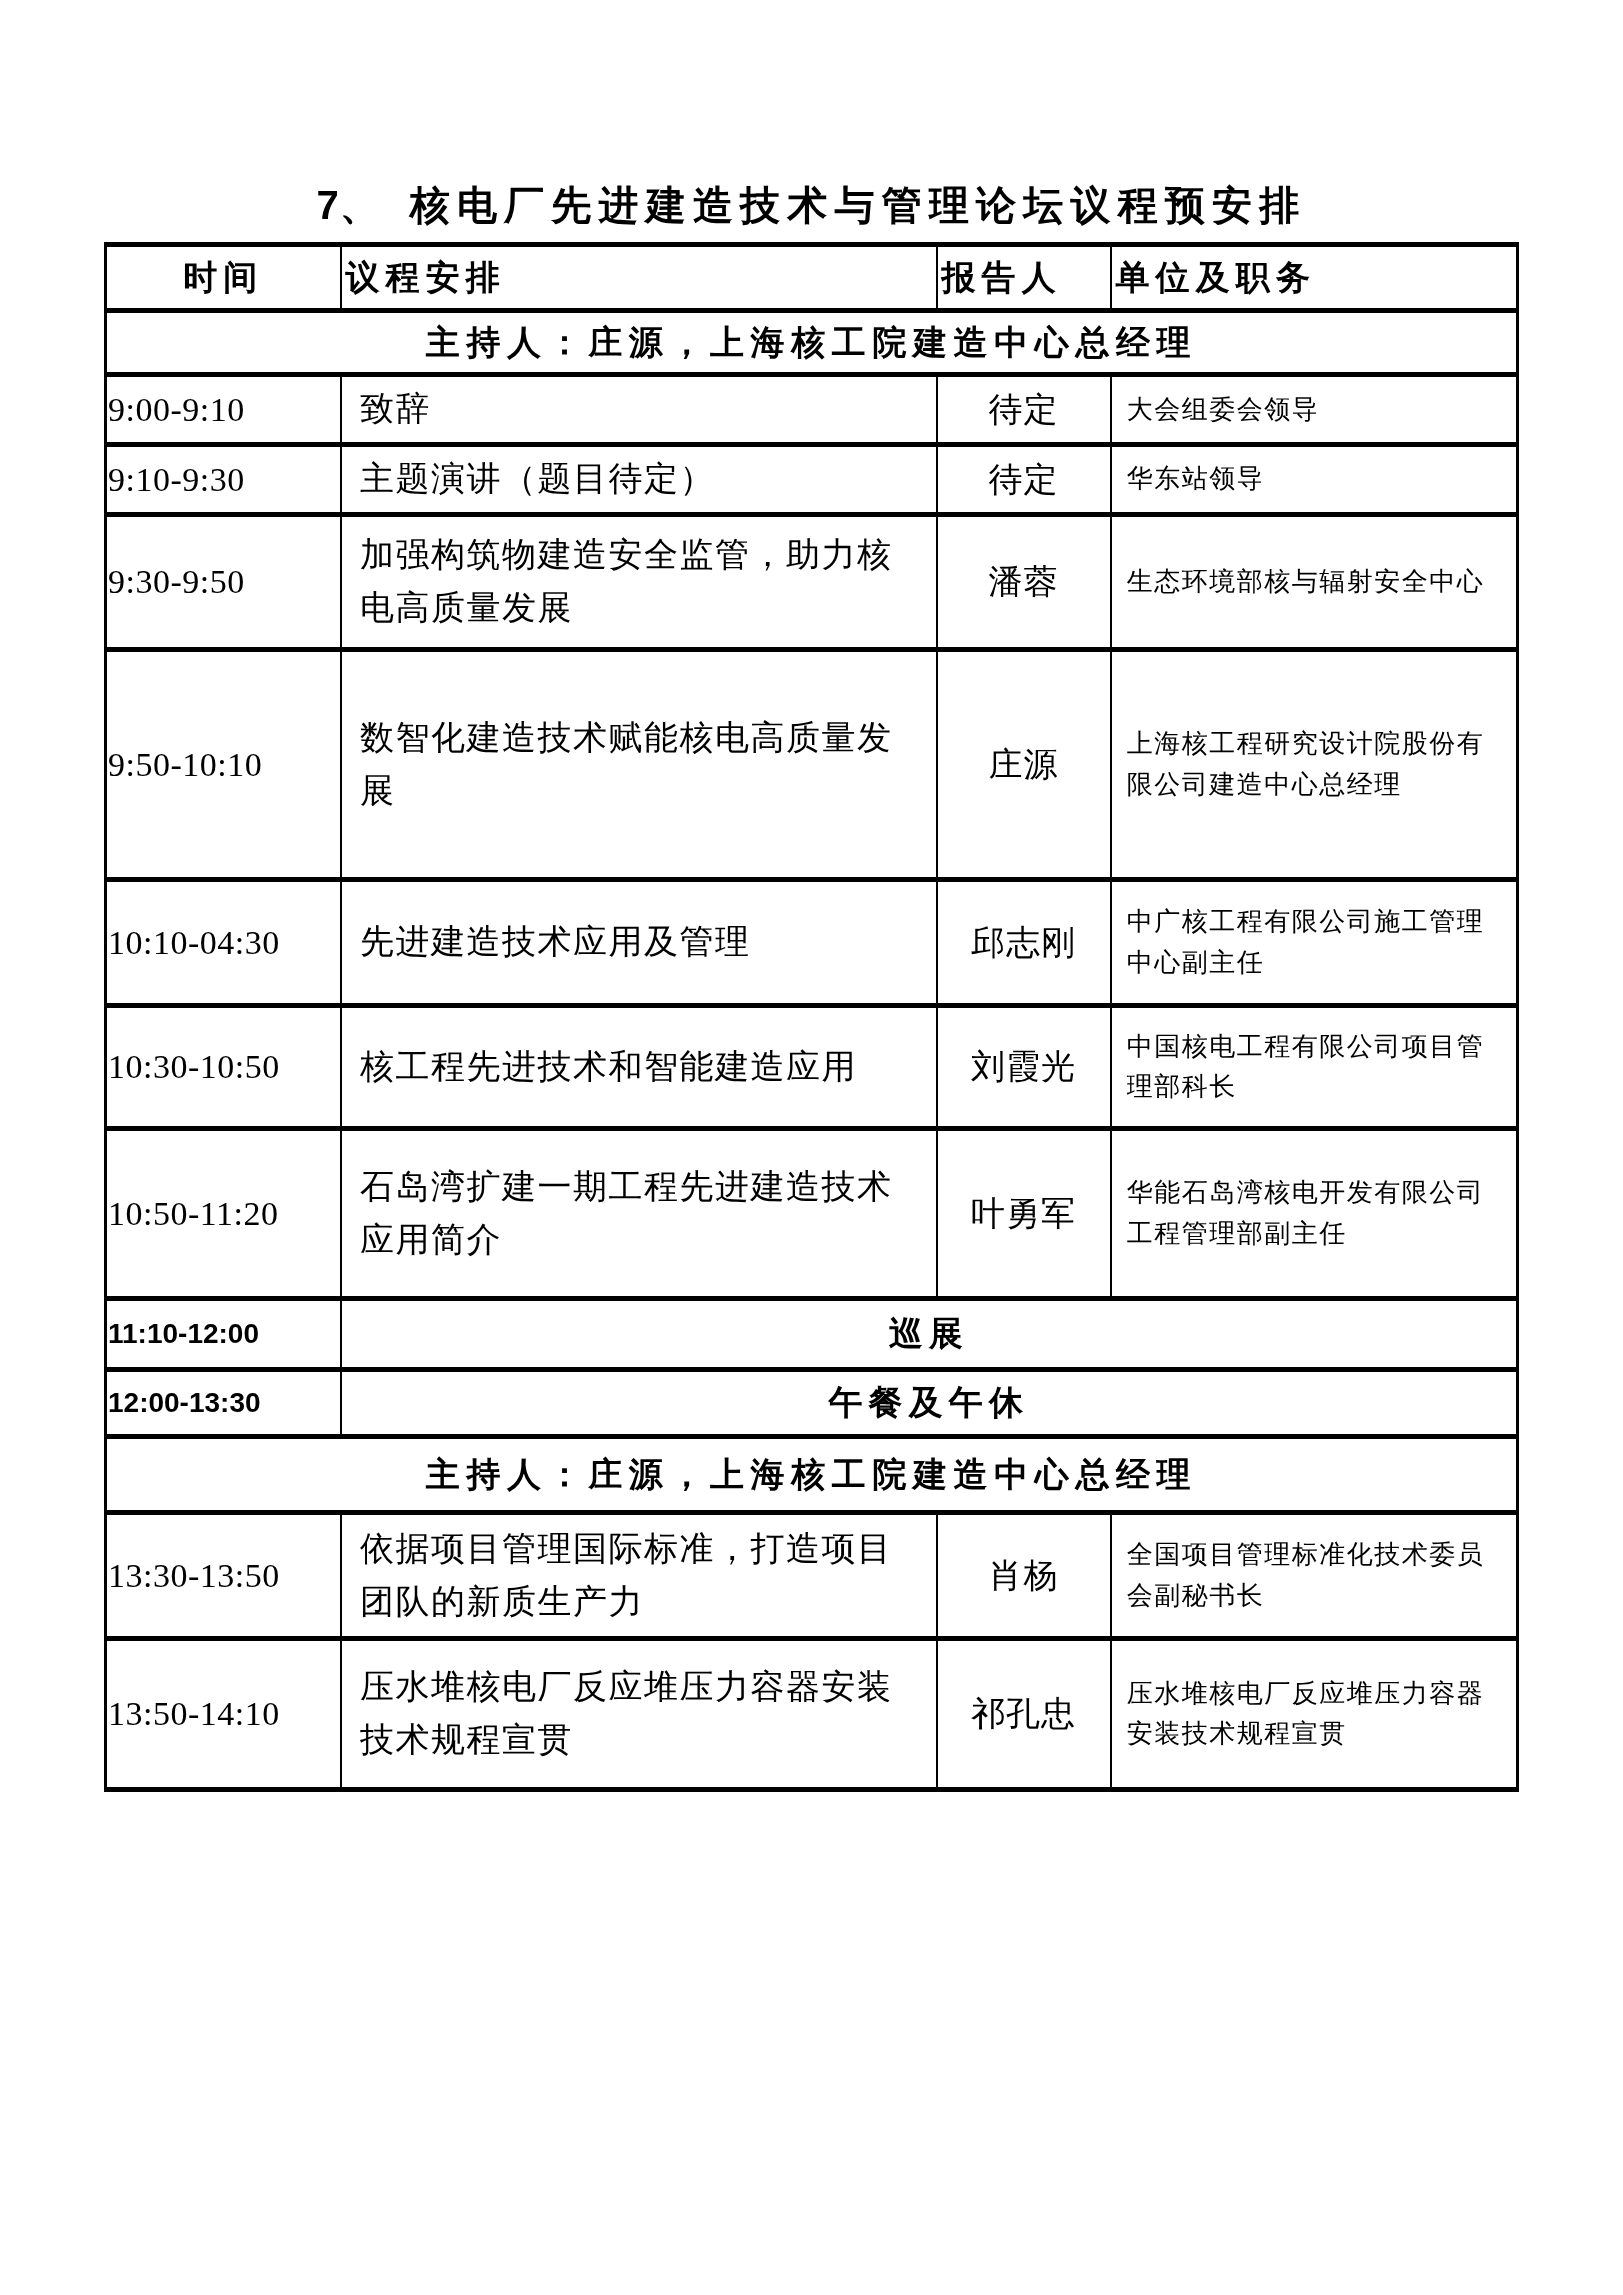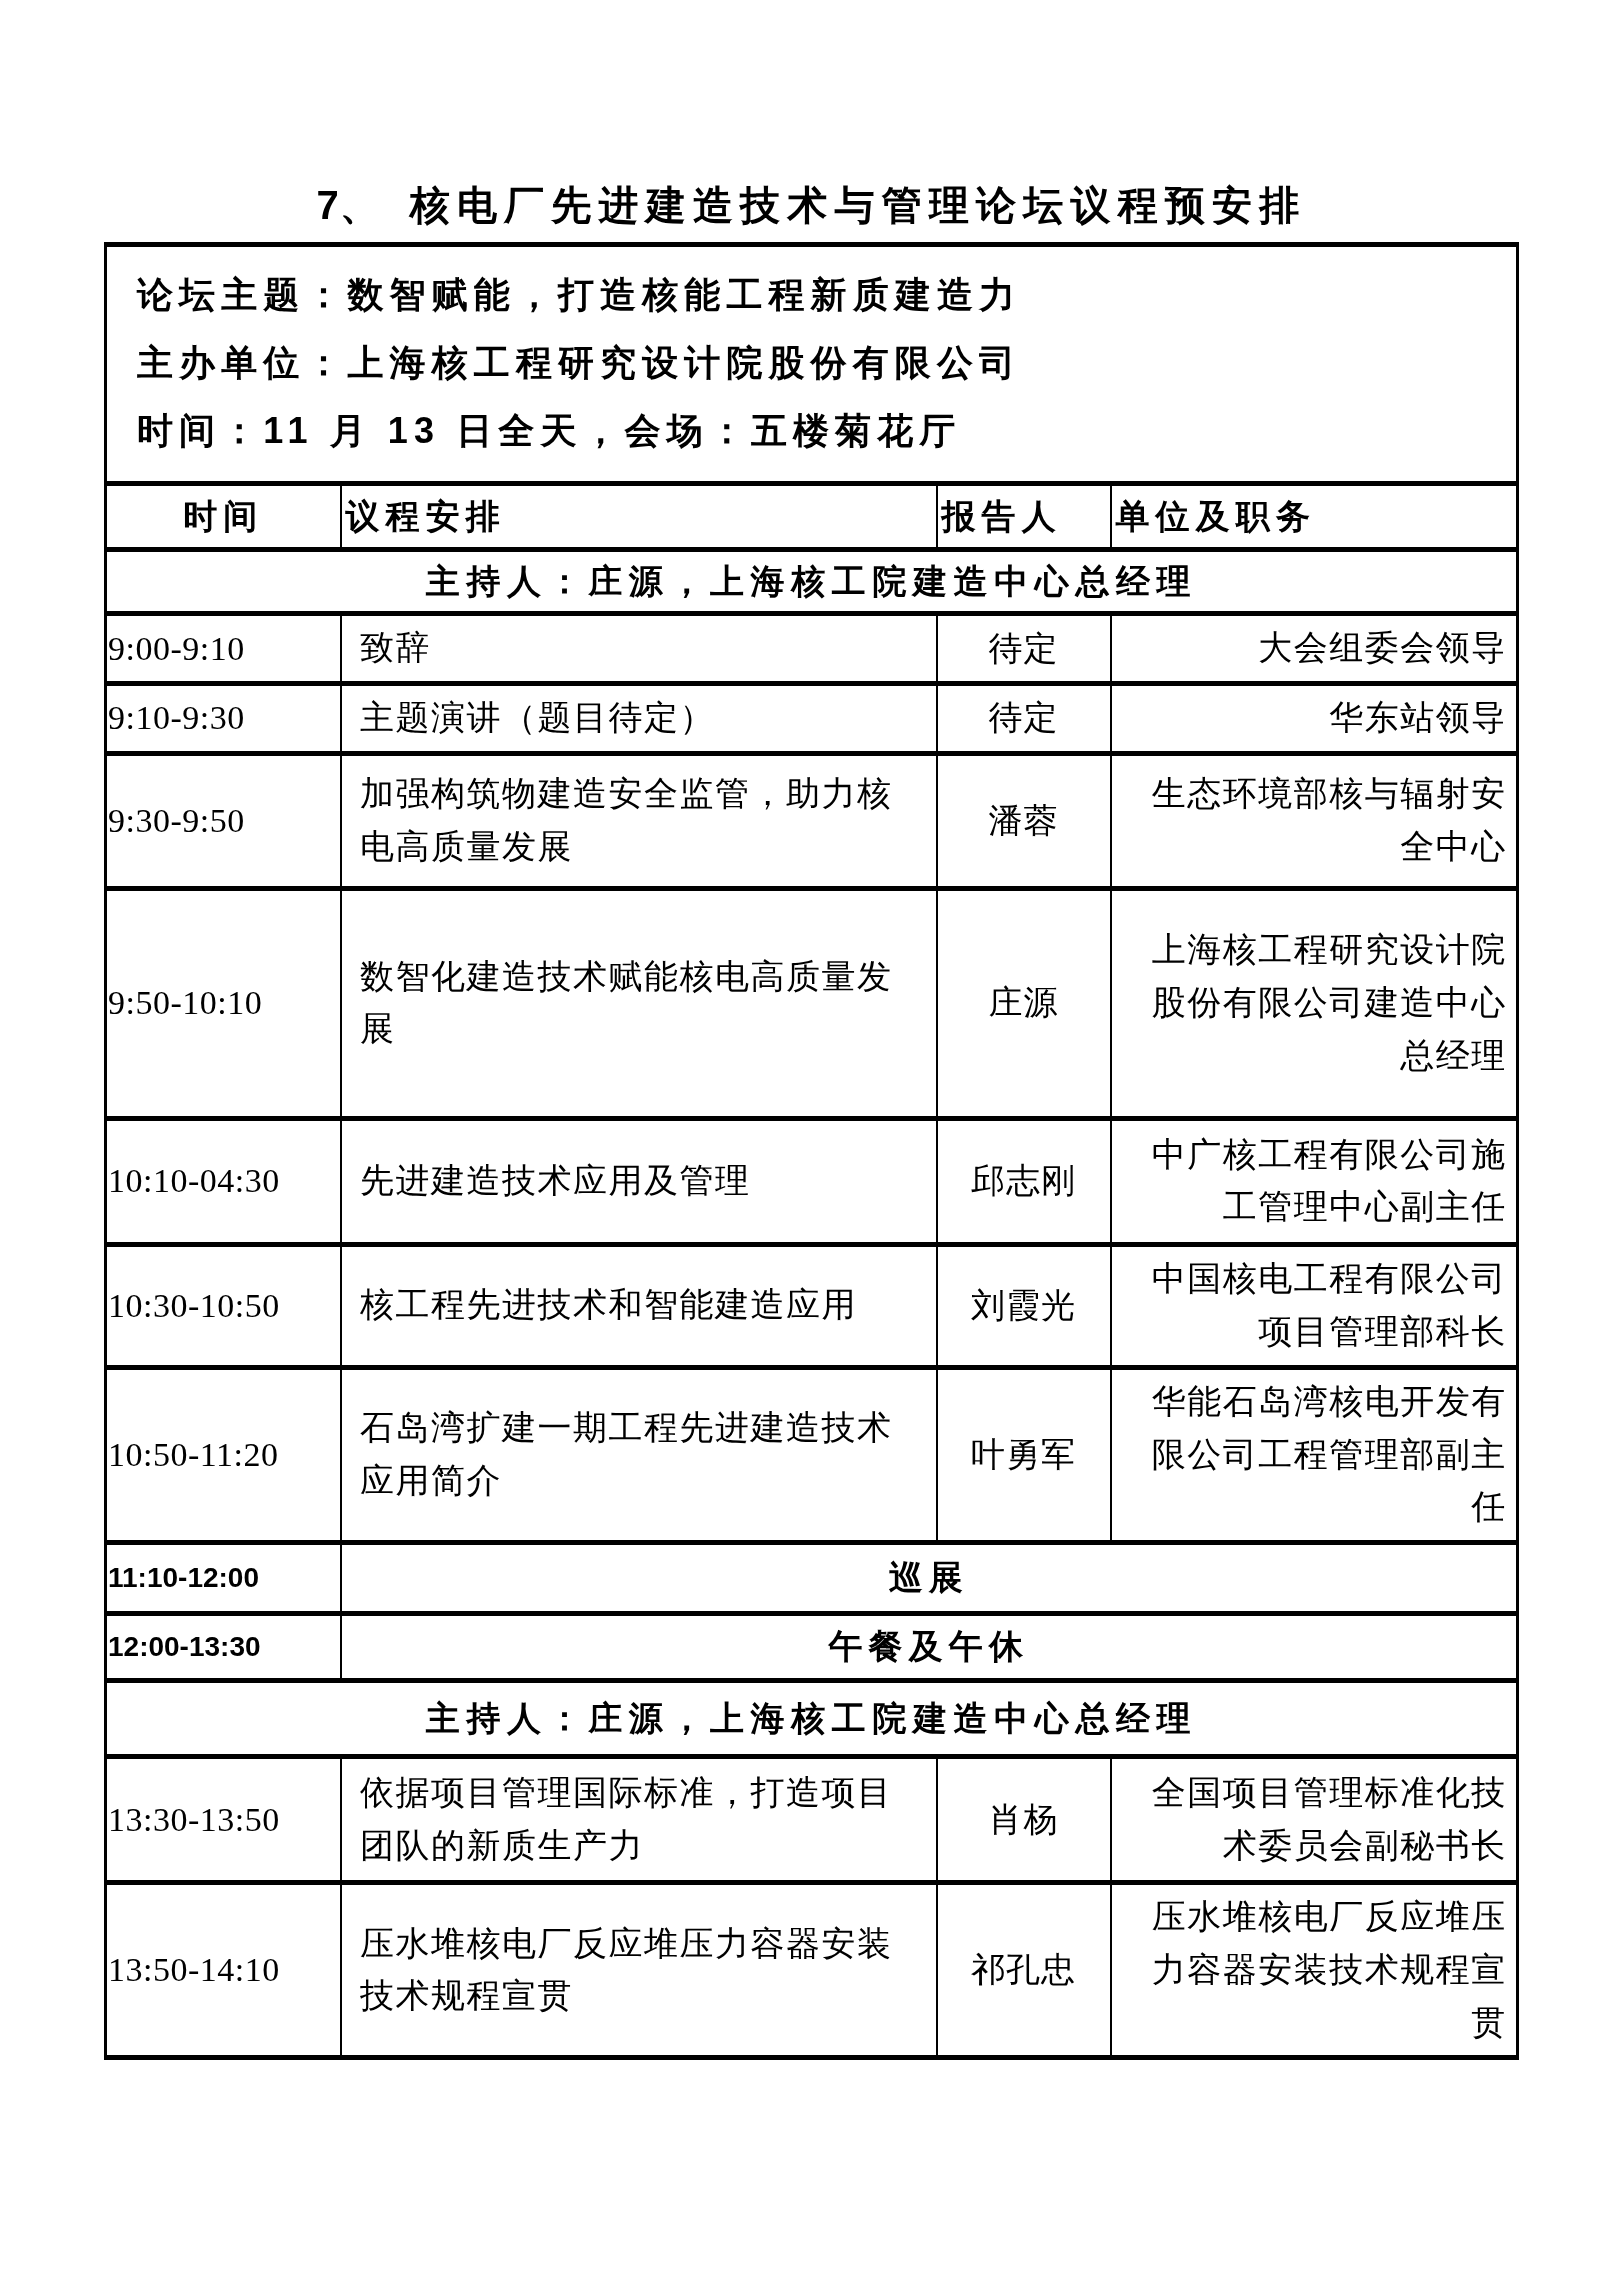--- a/index.html
+++ b/index.html
@@ -88,25 +88,25 @@
     padding: 6.1px 13.3px 6.1px 18.4px;
     text-align: left;
   }
   td.speaker-cell {
     text-align: center;
     font-size: 34px;
     letter-spacing: 1px;
     padding: 5.1px 1px;
   }
   td.org-cell {
-    font-size: 34px;
+    font-size: 26px;
     letter-spacing: 1.5px;
     line-height: 1.55;
     padding: 6.1px 9.2px 6.1px 15.3px;
-    text-align: right;
+    text-align: left;
   }
 
   tr.span-row td.time-cell {
     font-family: "Liberation Sans", "DejaVu Sans", sans-serif;
     font-weight: 700;
     font-size: 28px;
     letter-spacing: 0;
   }
   tr.span-row td.span-cell {
     font-family: "Liberation Sans", "DejaVu Sans", sans-serif;
@@ -128,27 +128,20 @@
 
   <table class="agenda">
     <colgroup>
       <col class="c-time">
         <col class="c-agenda">
         <col class="c-speaker">
         <col class="c-org">
     </colgroup>
     <tbody id="agenda-body">
       <tr>
-        <td class="info-cell" colspan="4">
-          <div>论坛主题：数智赋能，打造核能工程新质建造力</div>
-          <div>主办单位：上海核工程研究设计院股份有限公司</div>
-          <div>时间：11 月 13 日全天，会场：五楼菊花厅</div>
-        </td>
-      </tr>
-      <tr>
         <th class="col-head center">时间</th>
         <th class="col-head">议程安排</th>
         <th class="col-head">报告人</th>
         <th class="col-head">单位及职务</th>
       </tr>
     <tr class="host-row" style="height: 64px;">
           <td colspan="4">主持人：庄源，上海核工院建造中心总经理</td>
         </tr>
         <tr style="height: 64px;">
           <td class="time-cell">9:00-9:10</td>

